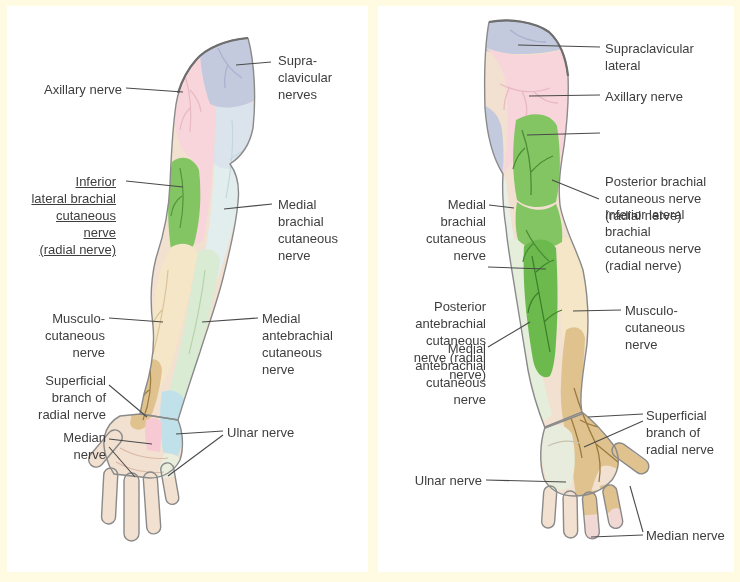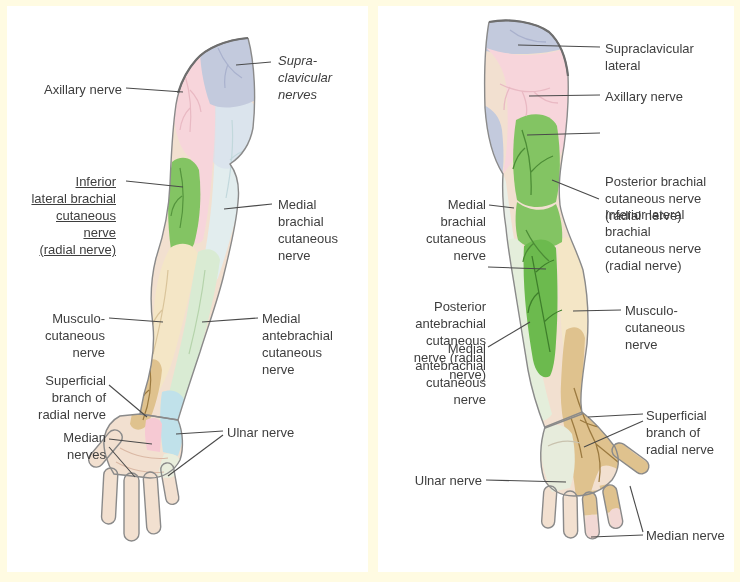--- a/index.html
+++ b/index.html
@@ -7,21 +7,21 @@
        font-family:"Liberation Sans",sans-serif;}
   .panel{position:absolute;top:6px;height:566px;}
   .panel-left{left:7px;width:361px;}
   .panel-right{left:378px;width:356px;}
   svg.art{position:absolute;left:0;top:0;pointer-events:none;}
   .lbl{position:absolute;font-size:13px;line-height:17px;color:var(--ink,#3e3e3e);
        white-space:pre-line;letter-spacing:0px;}
   .ra{text-align:right;}
   
   #l-ax{left:18px;top:81px;width:104px;}
-  #l-sc{left:278px;top:52px;width:88px;font-style:italic;}
+  #l-sc{left:278px;top:52px;width:88px;}
   #l-il{left:0;top:173px;width:116px;text-decoration:underline;}
   #l-mb{left:278px;top:196px;width:84px;}
   #l-mc{left:18px;top:310px;width:87px;}
   #l-ma{left:262px;top:310px;width:94px;}
   #l-sr{left:8px;top:372px;width:98px;}
   #l-md{left:38px;top:429px;width:68px;}
   #l-ul{left:227px;top:424px;width:82px;}
   
   #r-sc{left:605px;top:40px;width:118px;}
   #r-ax{left:605px;top:88px;width:104px;}
@@ -212,21 +212,21 @@
 cutaneous
 nerve</div>
   <div class="lbl" id="l-ma">Medial
 antebrachial
 cutaneous
 nerve</div>
   <div class="lbl ra" id="l-sr">Superficial
 branch of
 radial nerve</div>
   <div class="lbl ra" id="l-md">Median
-nerves</div>
+nerve</div>
   <div class="lbl" id="l-ul">Ulnar nerve</div>
 
   <div class="lbl" id="r-sc">Supraclavicular
 lateral</div>
   <div class="lbl" id="r-ax">Axillary nerve</div>
   <div class="lbl" id="r-pb">Posterior brachial
 cutaneous nerve
 (radial nerve)</div>
   <div class="lbl" id="r-il">Inferior lateral
 brachial

